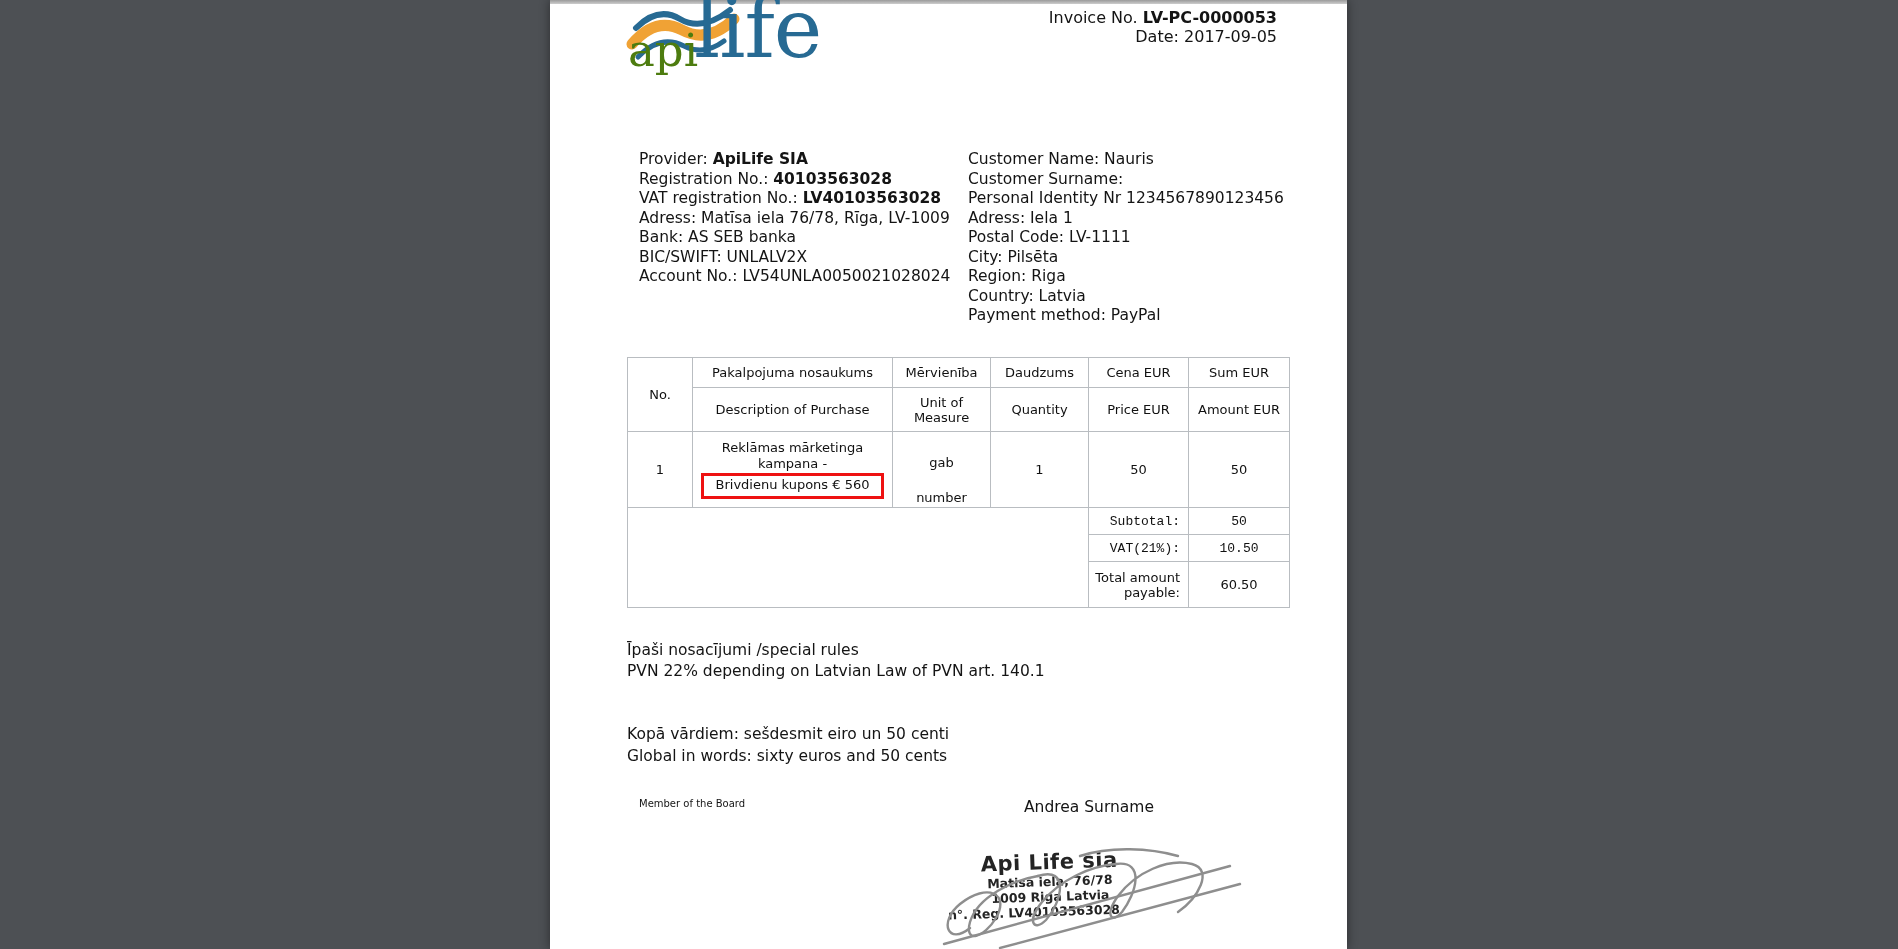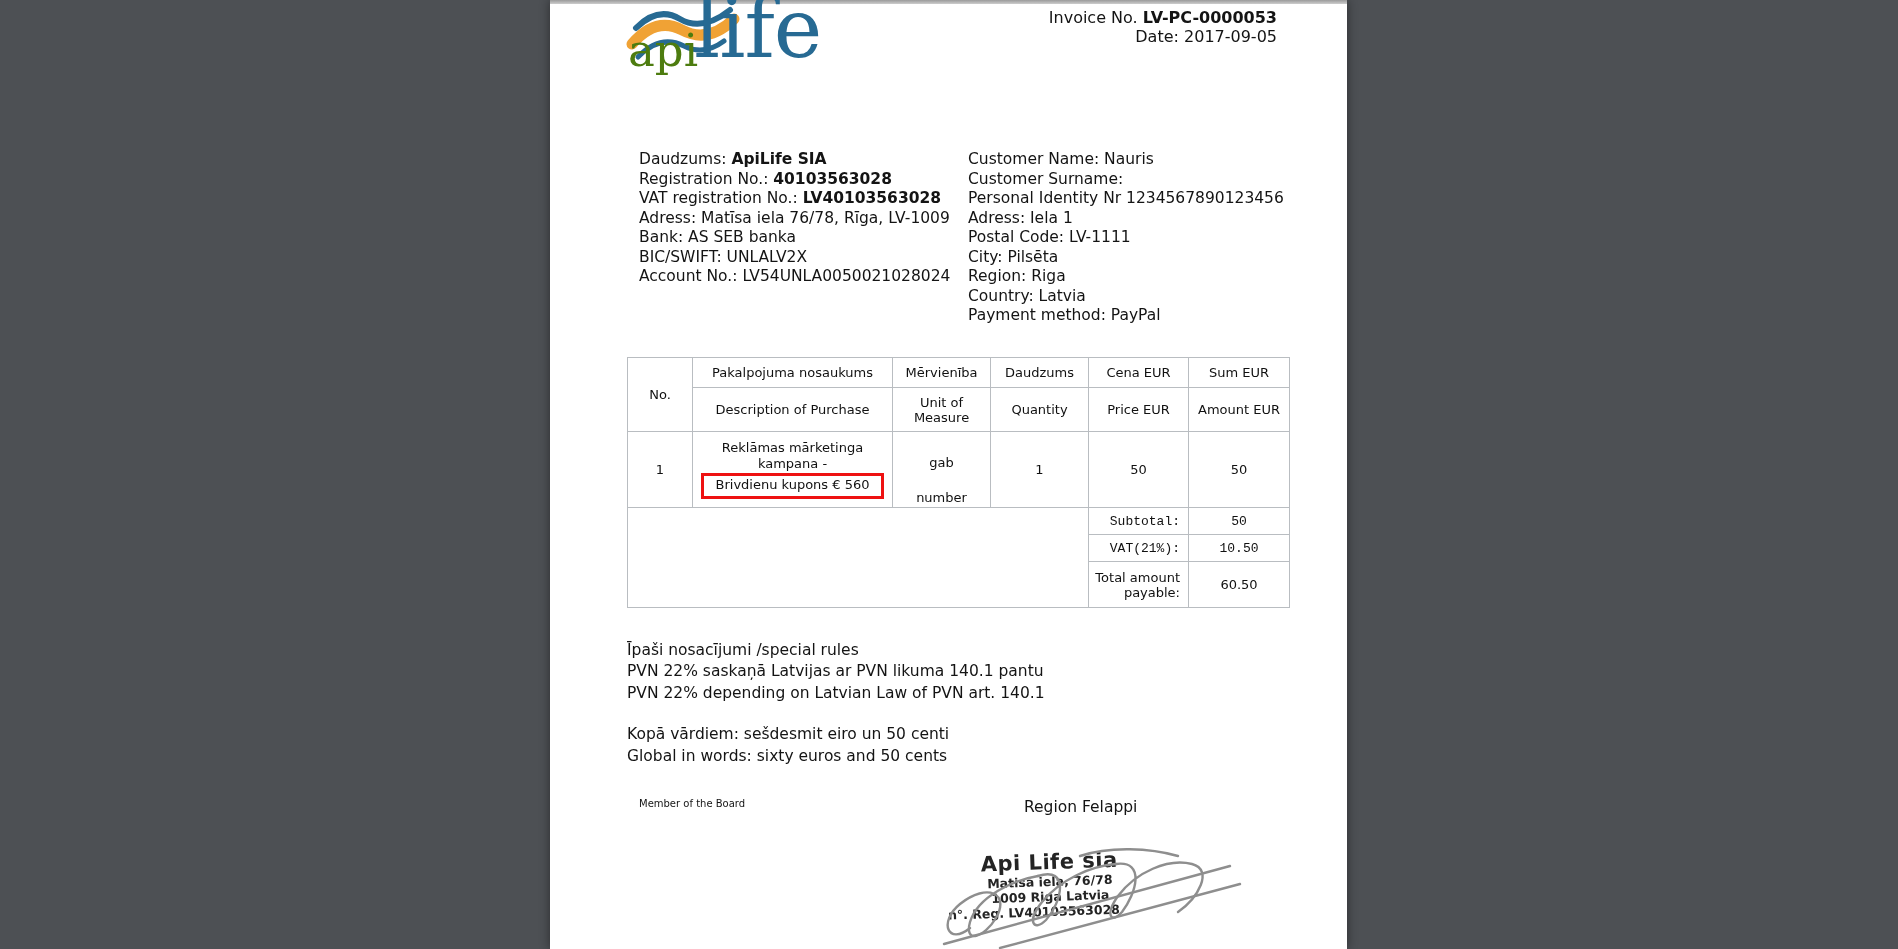--- a/index.html
+++ b/index.html
@@ -78,21 +78,21 @@
     <span class="logo-api">api</span>
     <span class="logo-life">life</span>
   </div>
 
   <div class="abs invoice-meta">
     <div><span>Invoice No. </span><b>LV-PC-0000053</b></div>
     <div>Date: 2017-09-05</div>
   </div>
 
   <div class="abs provider-block">
-    <div><span>Daudzums: </span><b>ApiLife SIA</b></div>
+    <div><span>Provider: </span><b>ApiLife SIA</b></div>
     <div><span>Registration No.: </span><b>40103563028</b></div>
     <div><span>VAT registration No.: </span><b>LV40103563028</b></div>
     <div>Adress: Matīsa iela 76/78, Rīga, LV-1009</div>
     <div>Bank: AS SEB banka</div>
     <div>BIC/SWIFT: UNLALV2X</div>
     <div>Account No.: LV54UNLA0050021028024</div>
   </div>
 
   <div class="abs customer-block">
     <div>Customer Name: Nauris</div>
@@ -156,31 +156,30 @@
     </tr>
     <tr class="trow-l">
       <td class="tot-label">Total amount payable:</td>
       <td>60.50</td>
     </tr>
   </tbody>
     </table>
 
   <div class="abs notes-block">
     <div>Īpaši nosacījumi /special rules</div>
-    <div>PVN 22% saskaņā Latvijas ar PVN likuma 140.1 pantu</div>
     <div>PVN 22% depending on Latvian Law of PVN art. 140.1</div>
   </div>
 
   <div class="abs words-block">
     <div>Kopā vārdiem: sešdesmit eiro un 50 centi</div>
     <div>Global in words: sixty euros and 50 cents</div>
   </div>
 
   <div class="abs sig-left">Member of the Board</div>
-  <div class="abs sig-right">Region Felappi</div>
+  <div class="abs sig-right">Andrea Surname</div>
 
   <div class="abs stamp-block">
     <div class="stamp-company">Api Life sia</div>
     <div class="stamp-line">Matisa iela, 76/78</div>
     <div class="stamp-line">1009 Riga Latvia</div>
     <div class="stamp-line shift">n°. Reg. LV40103563028</div>
   </div>
 
   <svg class="abs sig-scribble" width="330" height="113" viewBox="0 0 330 113">
     <g fill="none" stroke="#8e8e8e" stroke-width="2.4" stroke-linecap="round">

